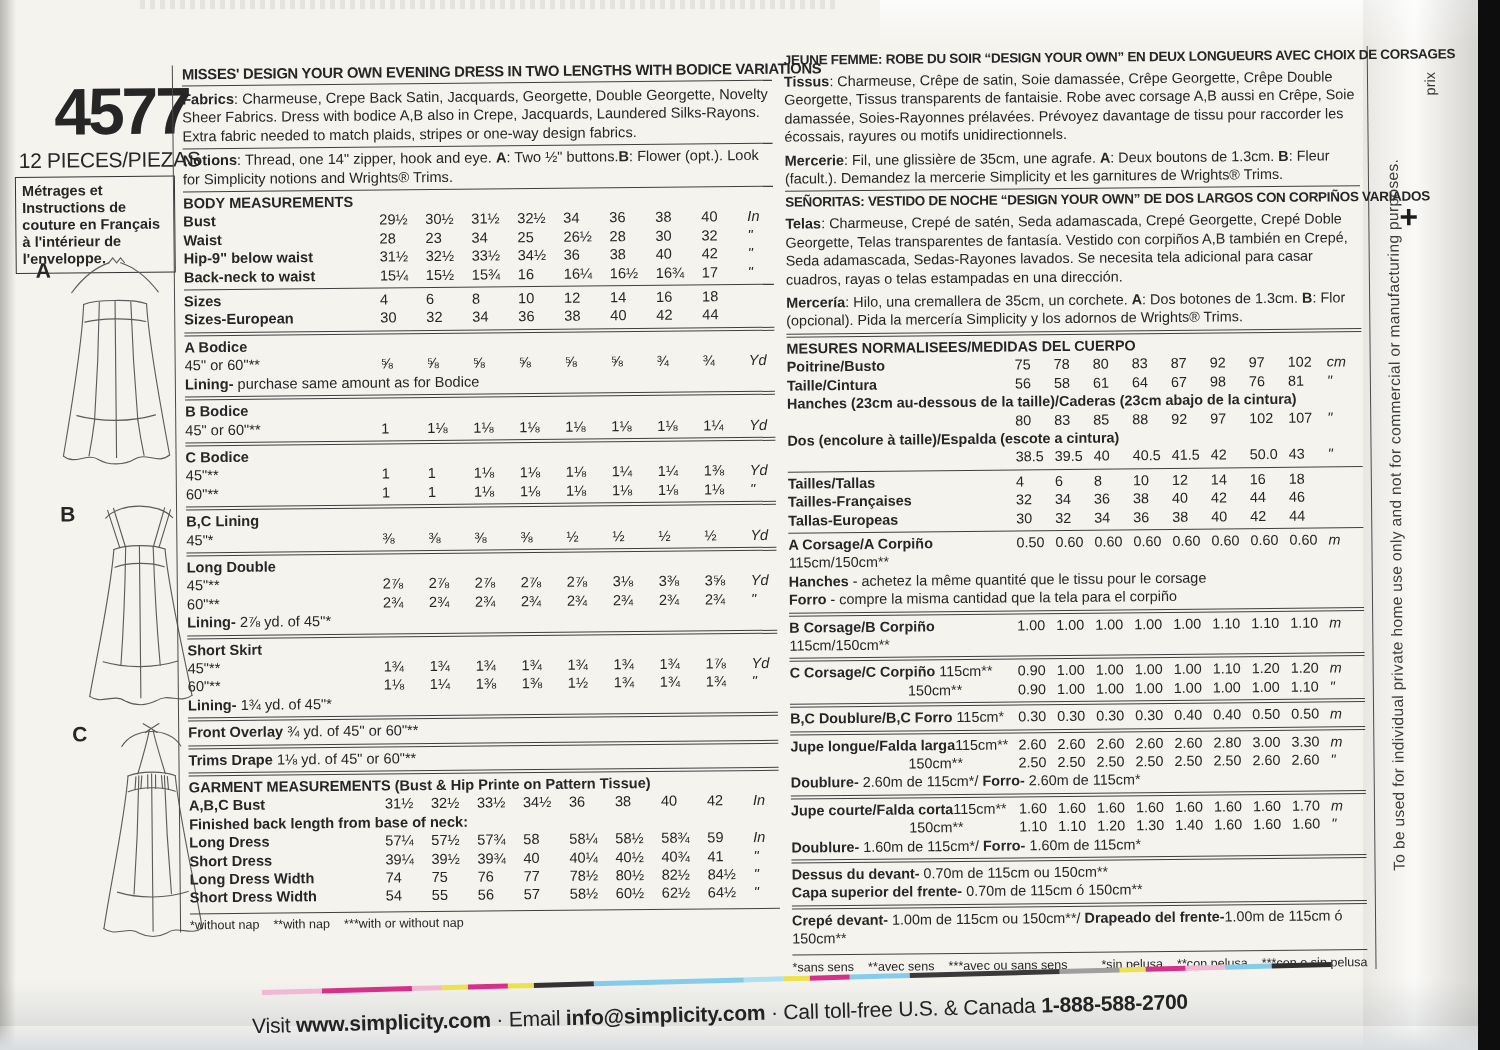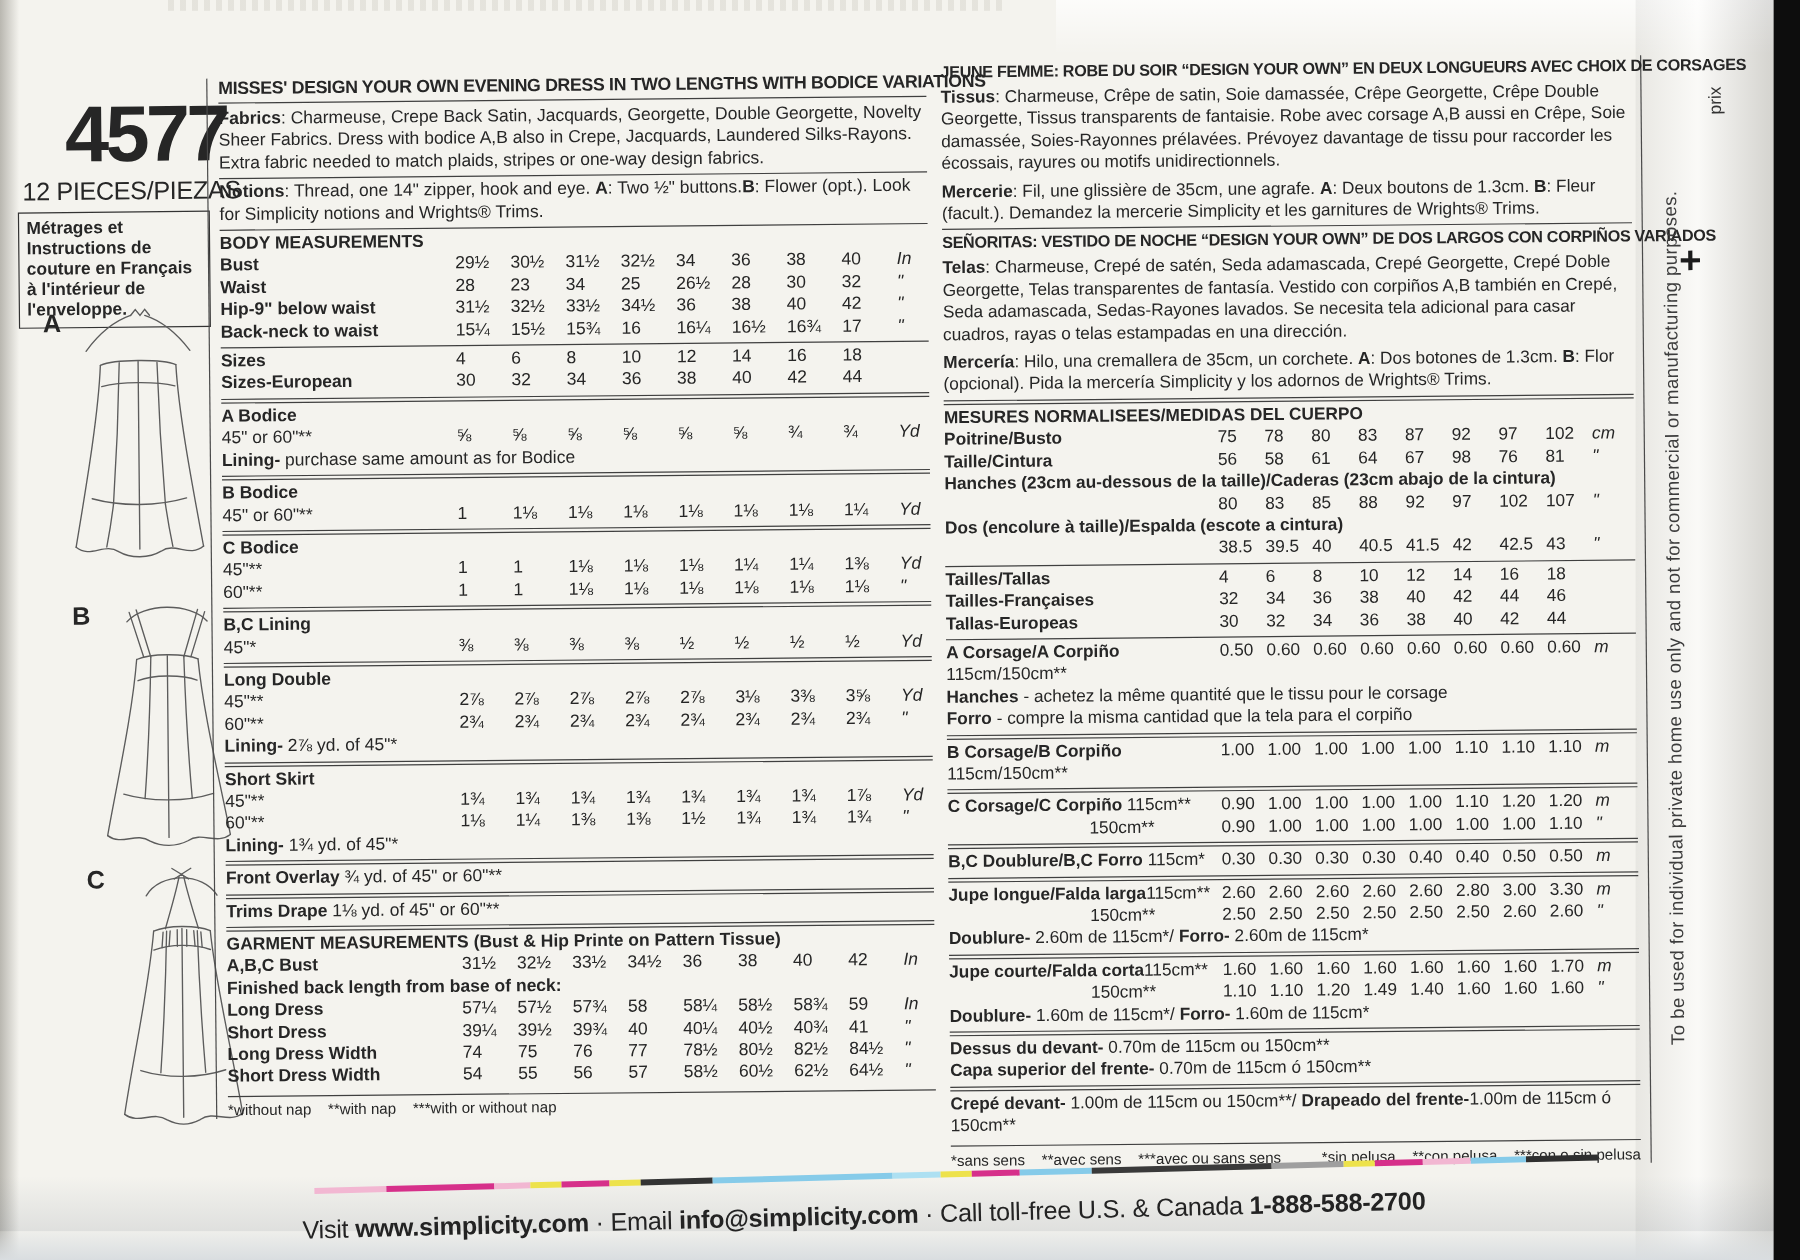--- a/index.html
+++ b/index.html
@@ -525,21 +525,21 @@
               <span class="lab full"><span class="bb">Dos (encolure à taille)/Espalda (escote a cintura)</span></span>
             </div>
             <div class="trow">
               <span class="lab"><span></span></span>
               <span class="cell">38.5</span>
               <span class="cell">39.5</span>
               <span class="cell">40</span>
               <span class="cell">40.5</span>
               <span class="cell">41.5</span>
               <span class="cell">42</span>
-              <span class="cell">42.5</span>
+              <span class="cell">50.0</span>
               <span class="cell">43</span>
               <span class="unit">"</span>
             </div>
           </div>
           <div class="sec sep-single">
             <div class="trow">
               <span class="lab"><span class="bb">Tailles/Tallas</span></span>
               <span class="cell">4</span>
               <span class="cell">6</span>
               <span class="cell">8</span>
@@ -689,21 +689,21 @@
               <span class="cell">1.60</span>
               <span class="cell">1.60</span>
               <span class="cell">1.70</span>
               <span class="unit">m</span>
             </div>
             <div class="trow">
               <span class="lab ind"><span>150cm**</span></span>
               <span class="cell">1.10</span>
               <span class="cell">1.10</span>
               <span class="cell">1.20</span>
-              <span class="cell">1.49</span>
+              <span class="cell">1.30</span>
               <span class="cell">1.40</span>
               <span class="cell">1.60</span>
               <span class="cell">1.60</span>
               <span class="cell">1.60</span>
               <span class="unit">"</span>
             </div>
             <div class="trow">
               <span class="lab full"><span class="bb">Doublure-</span><span> 1.60m de 115cm*/ </span><span class="bb">Forro-</span><span> 1.60m de 115cm*</span></span>
             </div>
           </div>

